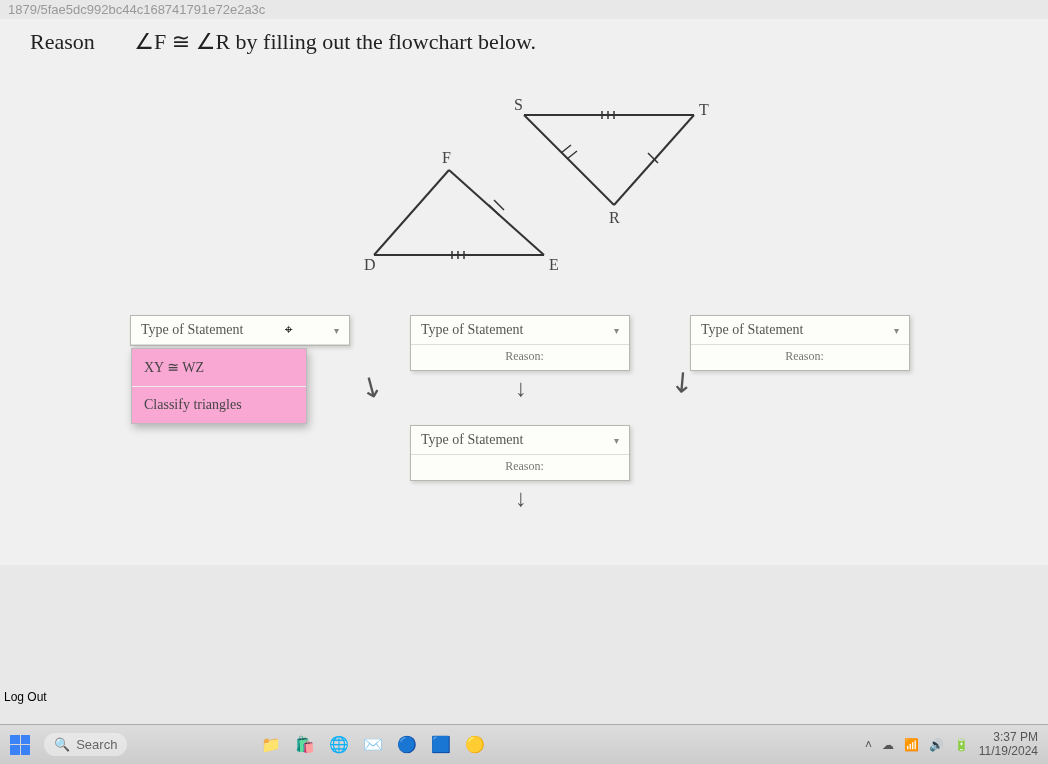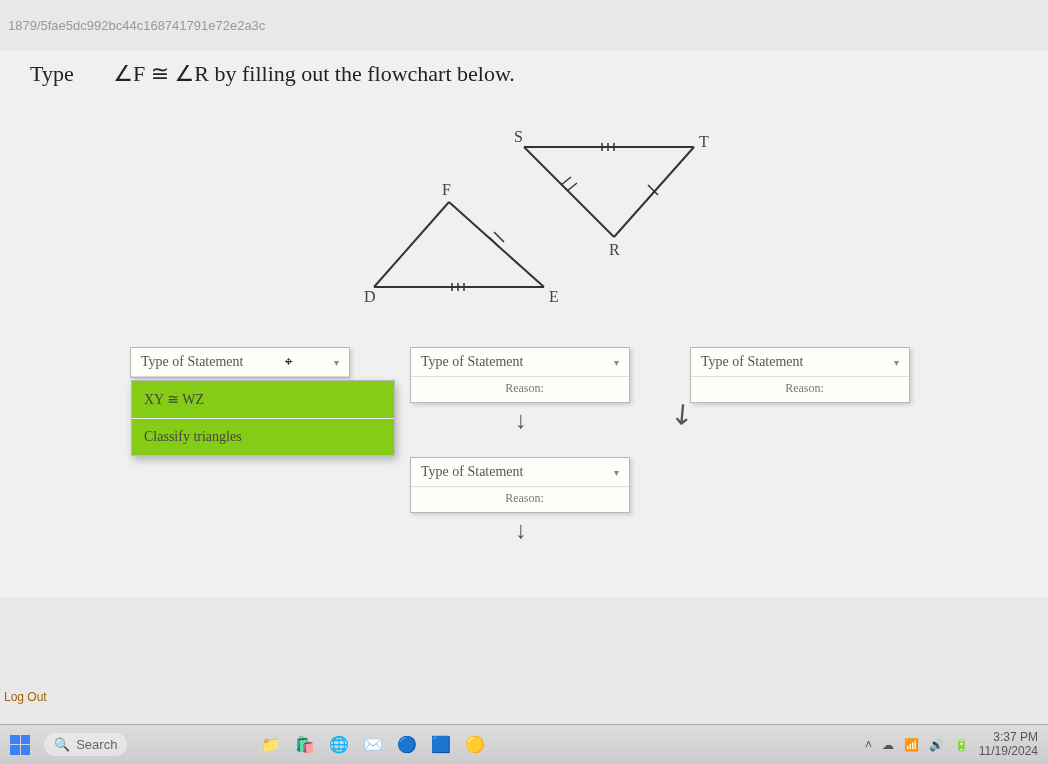--- a/index.html
+++ b/index.html
@@ -7,21 +7,21 @@
     font-family: Georgia, 'Times New Roman', serif;
     background: #e8e8e8;
     width: 1048px;
     height: 764px;
     overflow: hidden;
     position: relative;
   }
   .url-bar {
     font-size: 13px;
     color: #999;
-    padding: 18px 8px;
+    padding: 2px 8px;
     font-family: Arial, sans-serif;
   }
   .content {
     padding: 10px 30px;
     background: #f0f0f0;
   }
   .prompt {
     font-size: 22px;
     color: #222;
     margin-bottom: 20px;
@@ -71,22 +71,22 @@
     padding: 4px 0 6px 9px;
   }
   .box1 { left: 0; top: 0; }
   .box2 { left: 280px; top: 0; }
   .box3 { left: 560px; top: 0; }
   .box4 { left: 280px; top: 110px; }
   .dropdown-menu {
     position: absolute;
     left: 0;
     top: 32px;
-    width: 264px;
-    background: #84cc16;
+    width: 176px;
+    background: #f9a8d4;
     border: 1px solid #bbb;
     box-shadow: 2px 4px 8px rgba(0,0,0,0.25);
     z-index: 10;
   }
   .dropdown-item {
     padding: 10px 12px;
     font-size: 14px;
     color: #444;
     border-bottom: 1px solid #eee;
     cursor: pointer;
@@ -100,21 +100,21 @@
   }
   .arr-down1 { left: 385px; top: 60px; }
   .arr-down2 { left: 385px; top: 170px; }
   .arr-diag-left { left: 230px; top: 55px; transform: rotate(30deg); font-size: 28px;}
   .arr-diag-right { left: 540px; top: 50px; transform: rotate(-40deg) scaleX(-1); font-size: 28px;}
   .logout {
     position: absolute;
     left: 4px;
     top: 690px;
     font-size: 12px;
-    color: #a16207;
+    color: #000000;
     font-family: Arial, sans-serif;
   }
   .taskbar {
     position: absolute;
     bottom: 0;
     left: 0;
     right: 0;
     height: 40px;
     background: linear-gradient(#ddd, #ccc);
     border-top: 1px solid #aaa;
@@ -167,21 +167,21 @@
   }
 </style>
 </head>
 <body>
 
 <div class="url-bar">1879/5fae5dc992bc44c168741791e72e2a3c</div>
 
 <div class="content">
 
   <div class="prompt">
-    <span>Type </span><span style="margin-left:34px;">∠F ≅ ∠R</span><span> by filling out the flowchart below.</span>
+    <span>Reason </span><span style="margin-left:34px;">∠F ≅ ∠R</span><span> by filling out the flowchart below.</span>
   </div>
 
   <div class="diagram-area">
     <svg width="400" height="200">
 
       <line x1="50" y1="180" x2="220" y2="180"></line>
       <line x1="50" y1="180" x2="125" y2="95"></line>
       <line x1="125" y1="95" x2="220" y2="180"></line>
 
       <line class="tick" x1="128" y1="176" x2="128" y2="184"></line>

